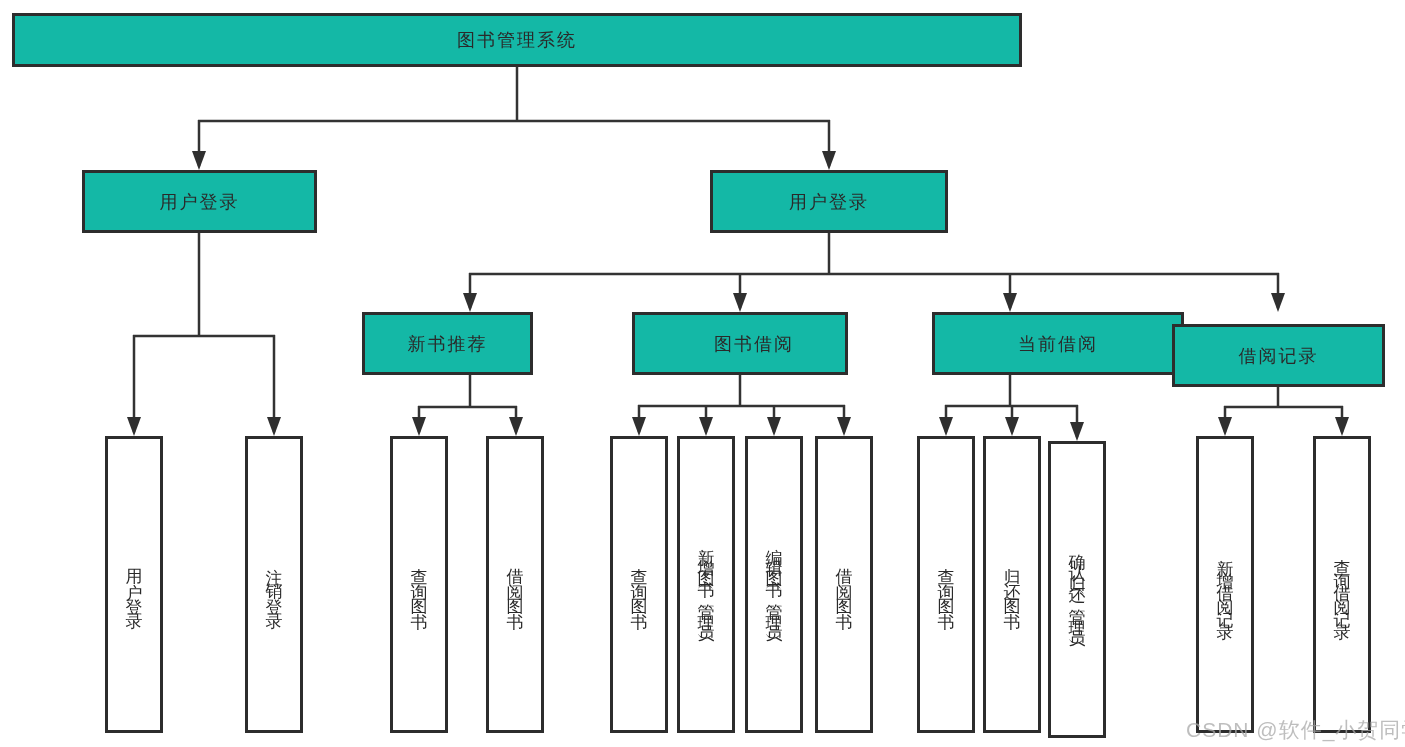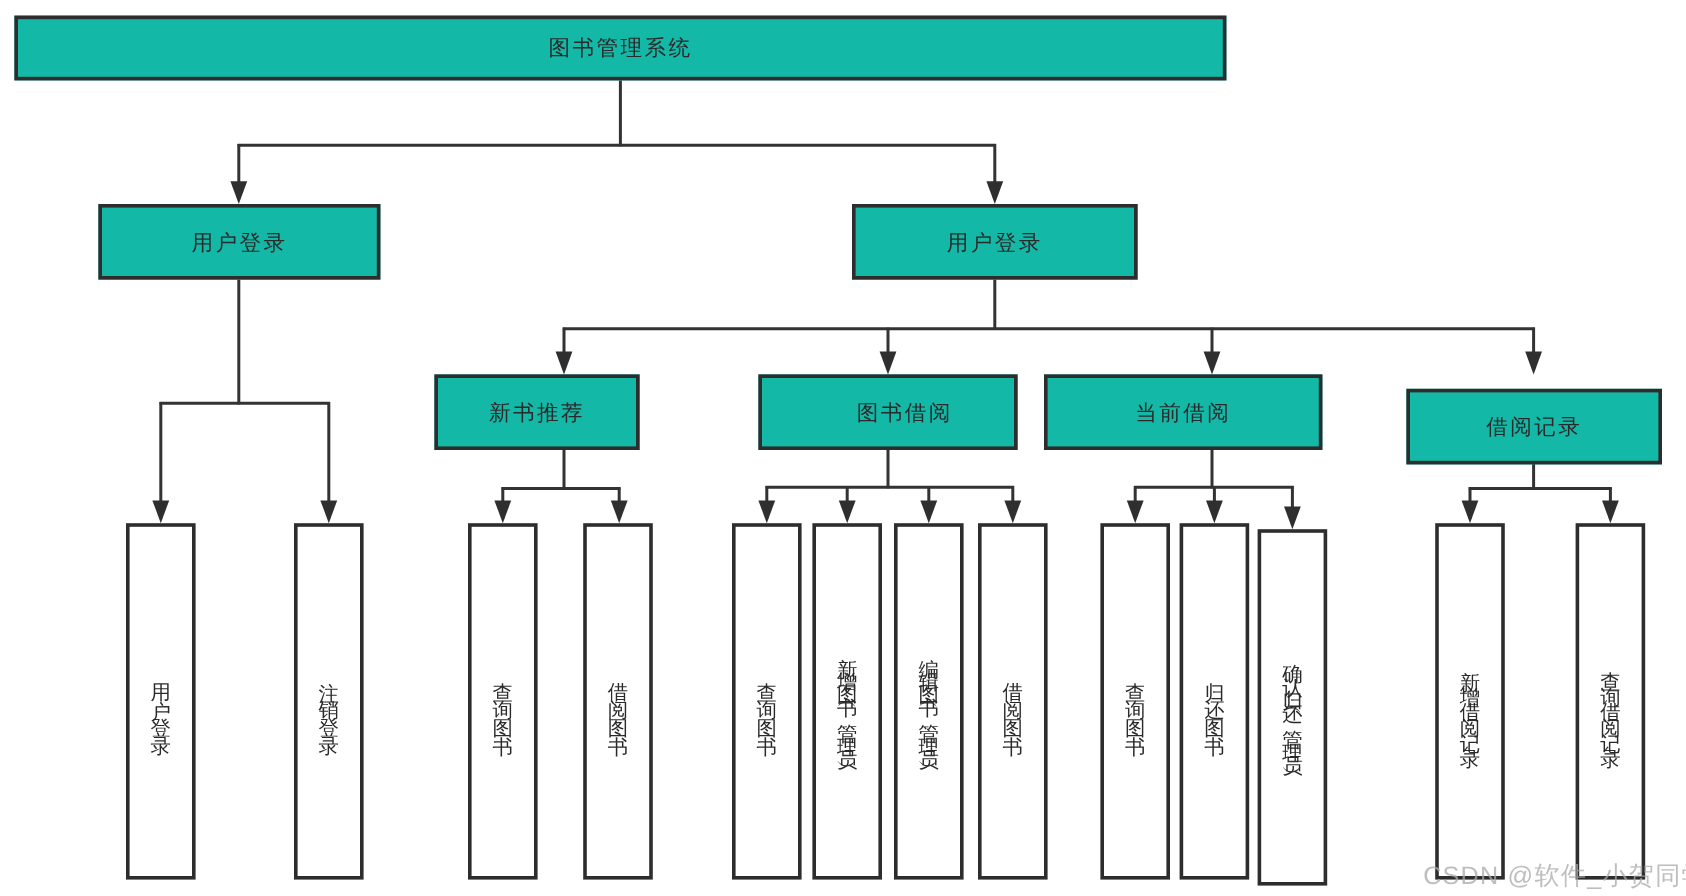--- a/index.html
+++ b/index.html
@@ -149,21 +149,21 @@
   <div class="hbox" style="left:710px; top:170px; width:238px; height:63px;">
     <span>用户登录</span>
   </div>
 
   <div class="hbox" style="left:362px; top:312px; width:171px; height:63px;">
     <span>新书推荐</span>
   </div>
   <div class="hbox" style="left:632px; top:312px; width:216px; height:63px;padding-left:28px;">
     <span>图书借阅</span>
   </div>
-  <div class="hbox" style="left:870px; top:312px; width:232px; height:63px;font-family:Liberation Mono, monospace;">
+  <div class="hbox" style="left:932px; top:312px; width:252px; height:63px;font-family:Liberation Mono, monospace;">
     <span>当前借阅</span>
   </div>
   <div class="hbox" style="left:1172px; top:312px; width:213px; height:63px;margin-top:12px;">
     <span>借阅记录</span>
   </div>
 
   <div class="leaf" style="left:105px;">
     <span class="vtext p4">用户登录</span>
   </div>
   <div class="leaf" style="left:245px;">

